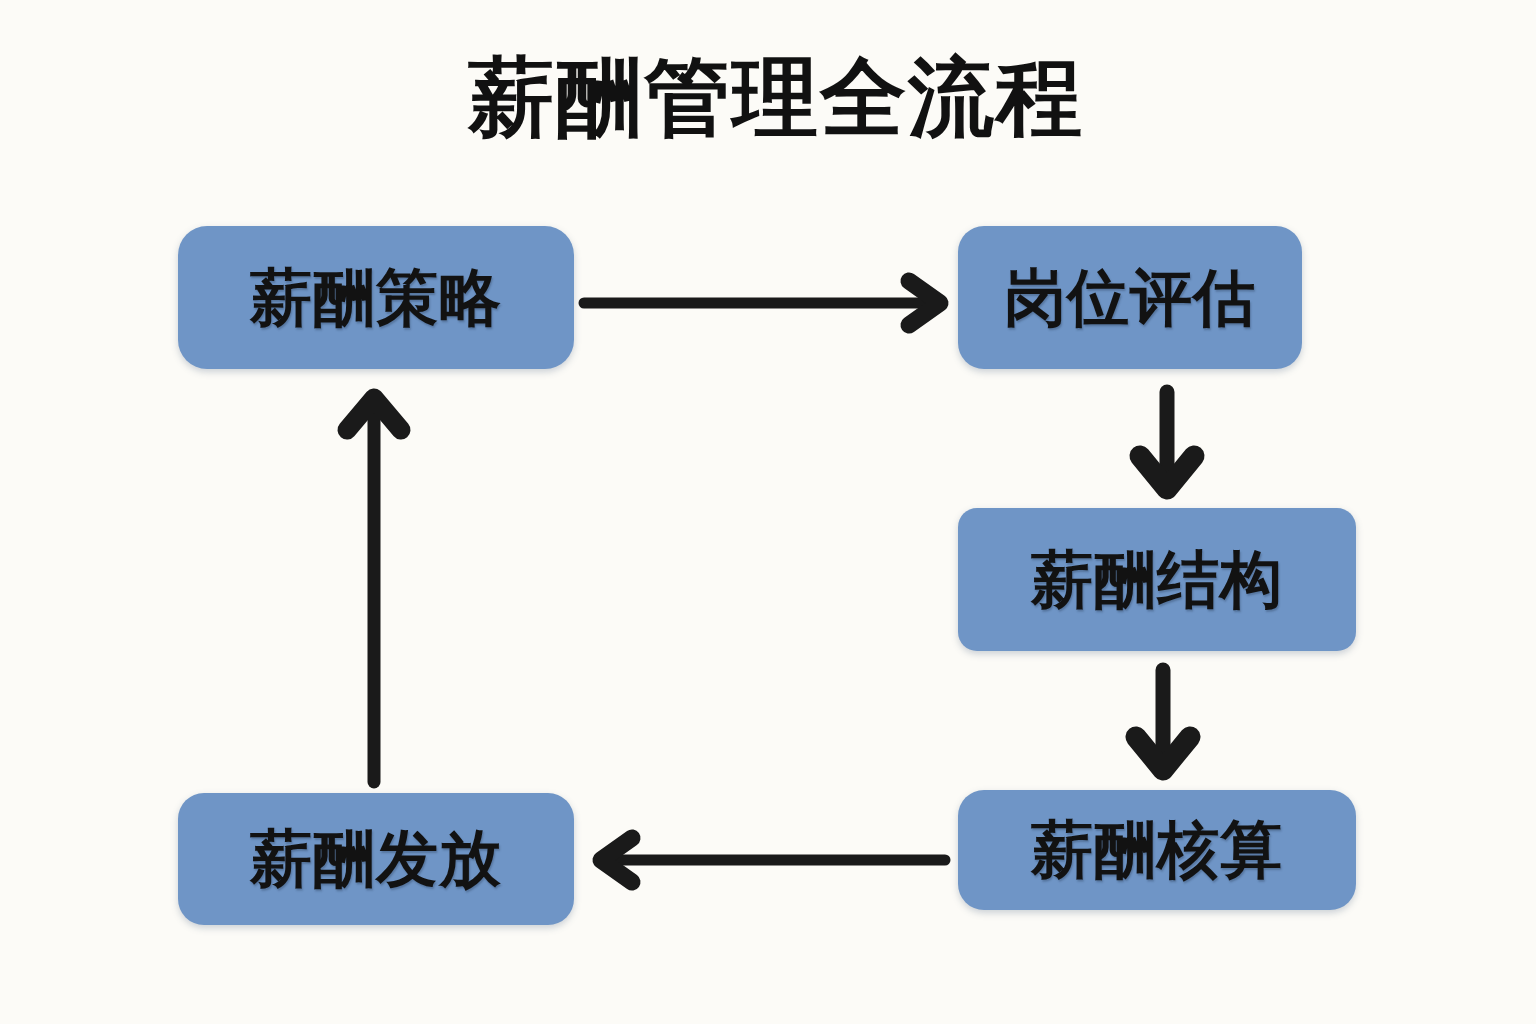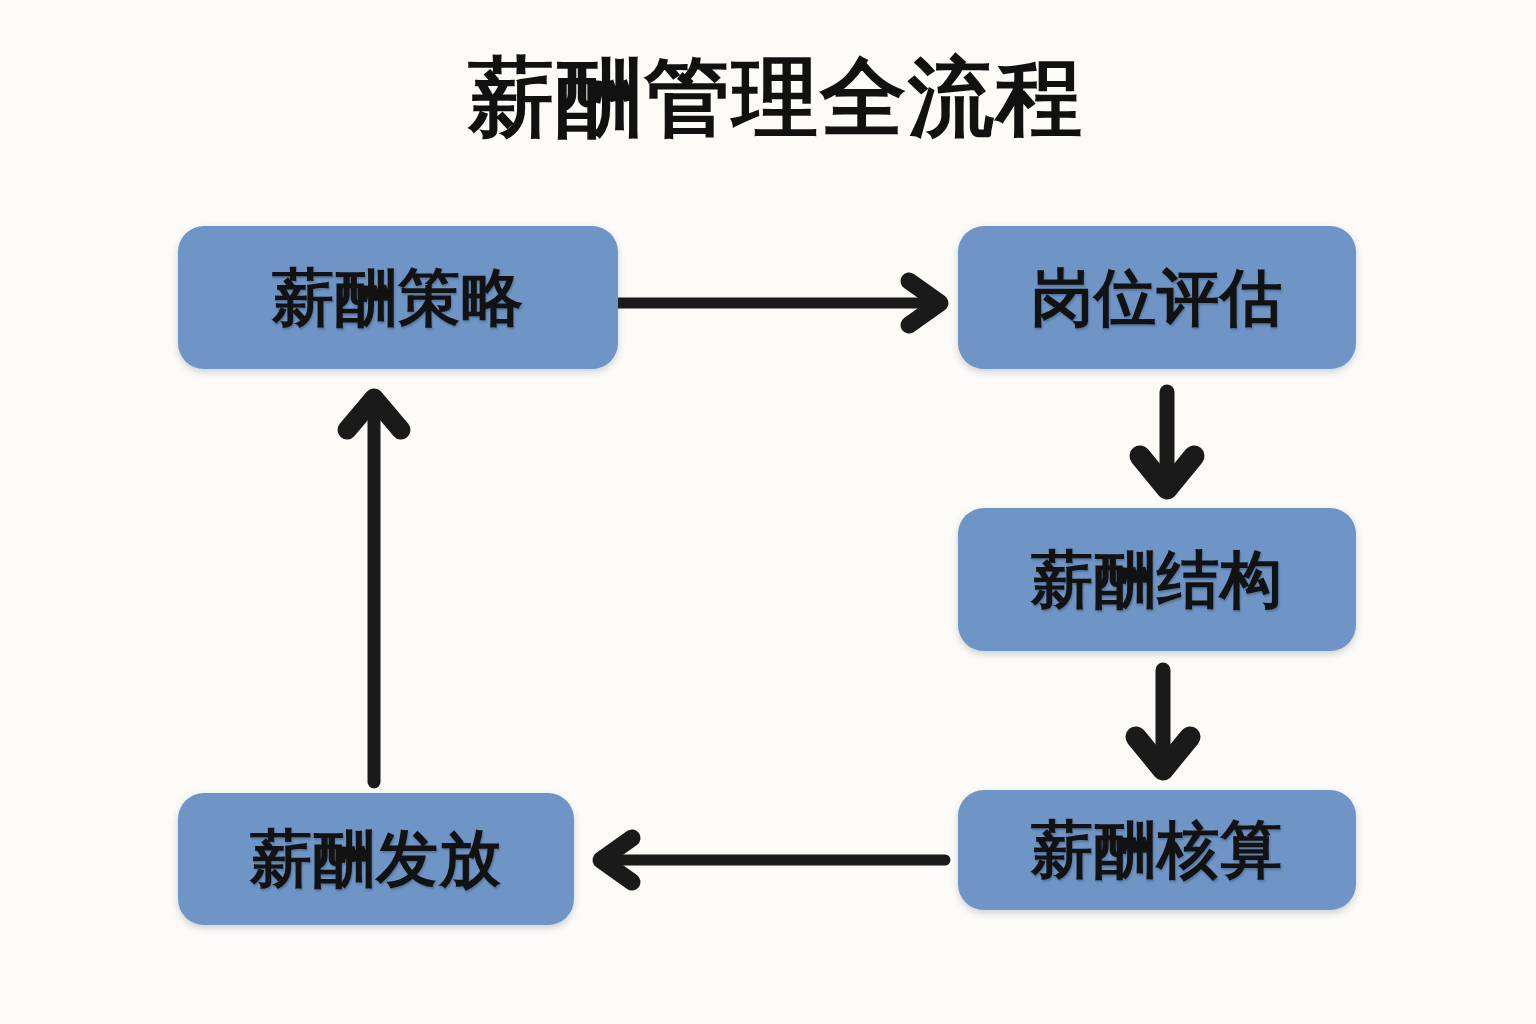--- a/index.html
+++ b/index.html
@@ -48,23 +48,23 @@
   }
   .node-label {
     font-size: 62px;
     line-height: 62px;
     font-weight: 700;
     color: #121212;
     letter-spacing: 1px;
     white-space: nowrap;
     text-shadow: 1px 2px 2px rgba(30, 45, 70, 0.30);
   }
-  #node-strategy   { left: 178px;  top: 226px; width: 440px; height: 143px; }
-  #node-evaluation { left: 958px;  top: 226px; width: 398px; height: 143px; }
-  #node-structure  { left: 958px;  top: 508px; width: 398px; height: 143px; }
+  #node-strategy   { left: 178px;  top: 226px; width: 396px; height: 143px; border-radius: 29px; }
+  #node-evaluation { left: 958px;  top: 226px; width: 344px; height: 143px; }
+  #node-structure  { left: 958px;  top: 508px; width: 398px; height: 143px; border-radius: 19px; }
   #node-payroll    { left: 958px;  top: 790px; width: 398px; height: 120px; }
   #node-payout     { left: 178px;  top: 793px; width: 396px; height: 132px; }
 
   
   #arrow-layer {
     position: absolute;
     left: 0;
     top: 0;
     width: 1536px;
     height: 1024px;

